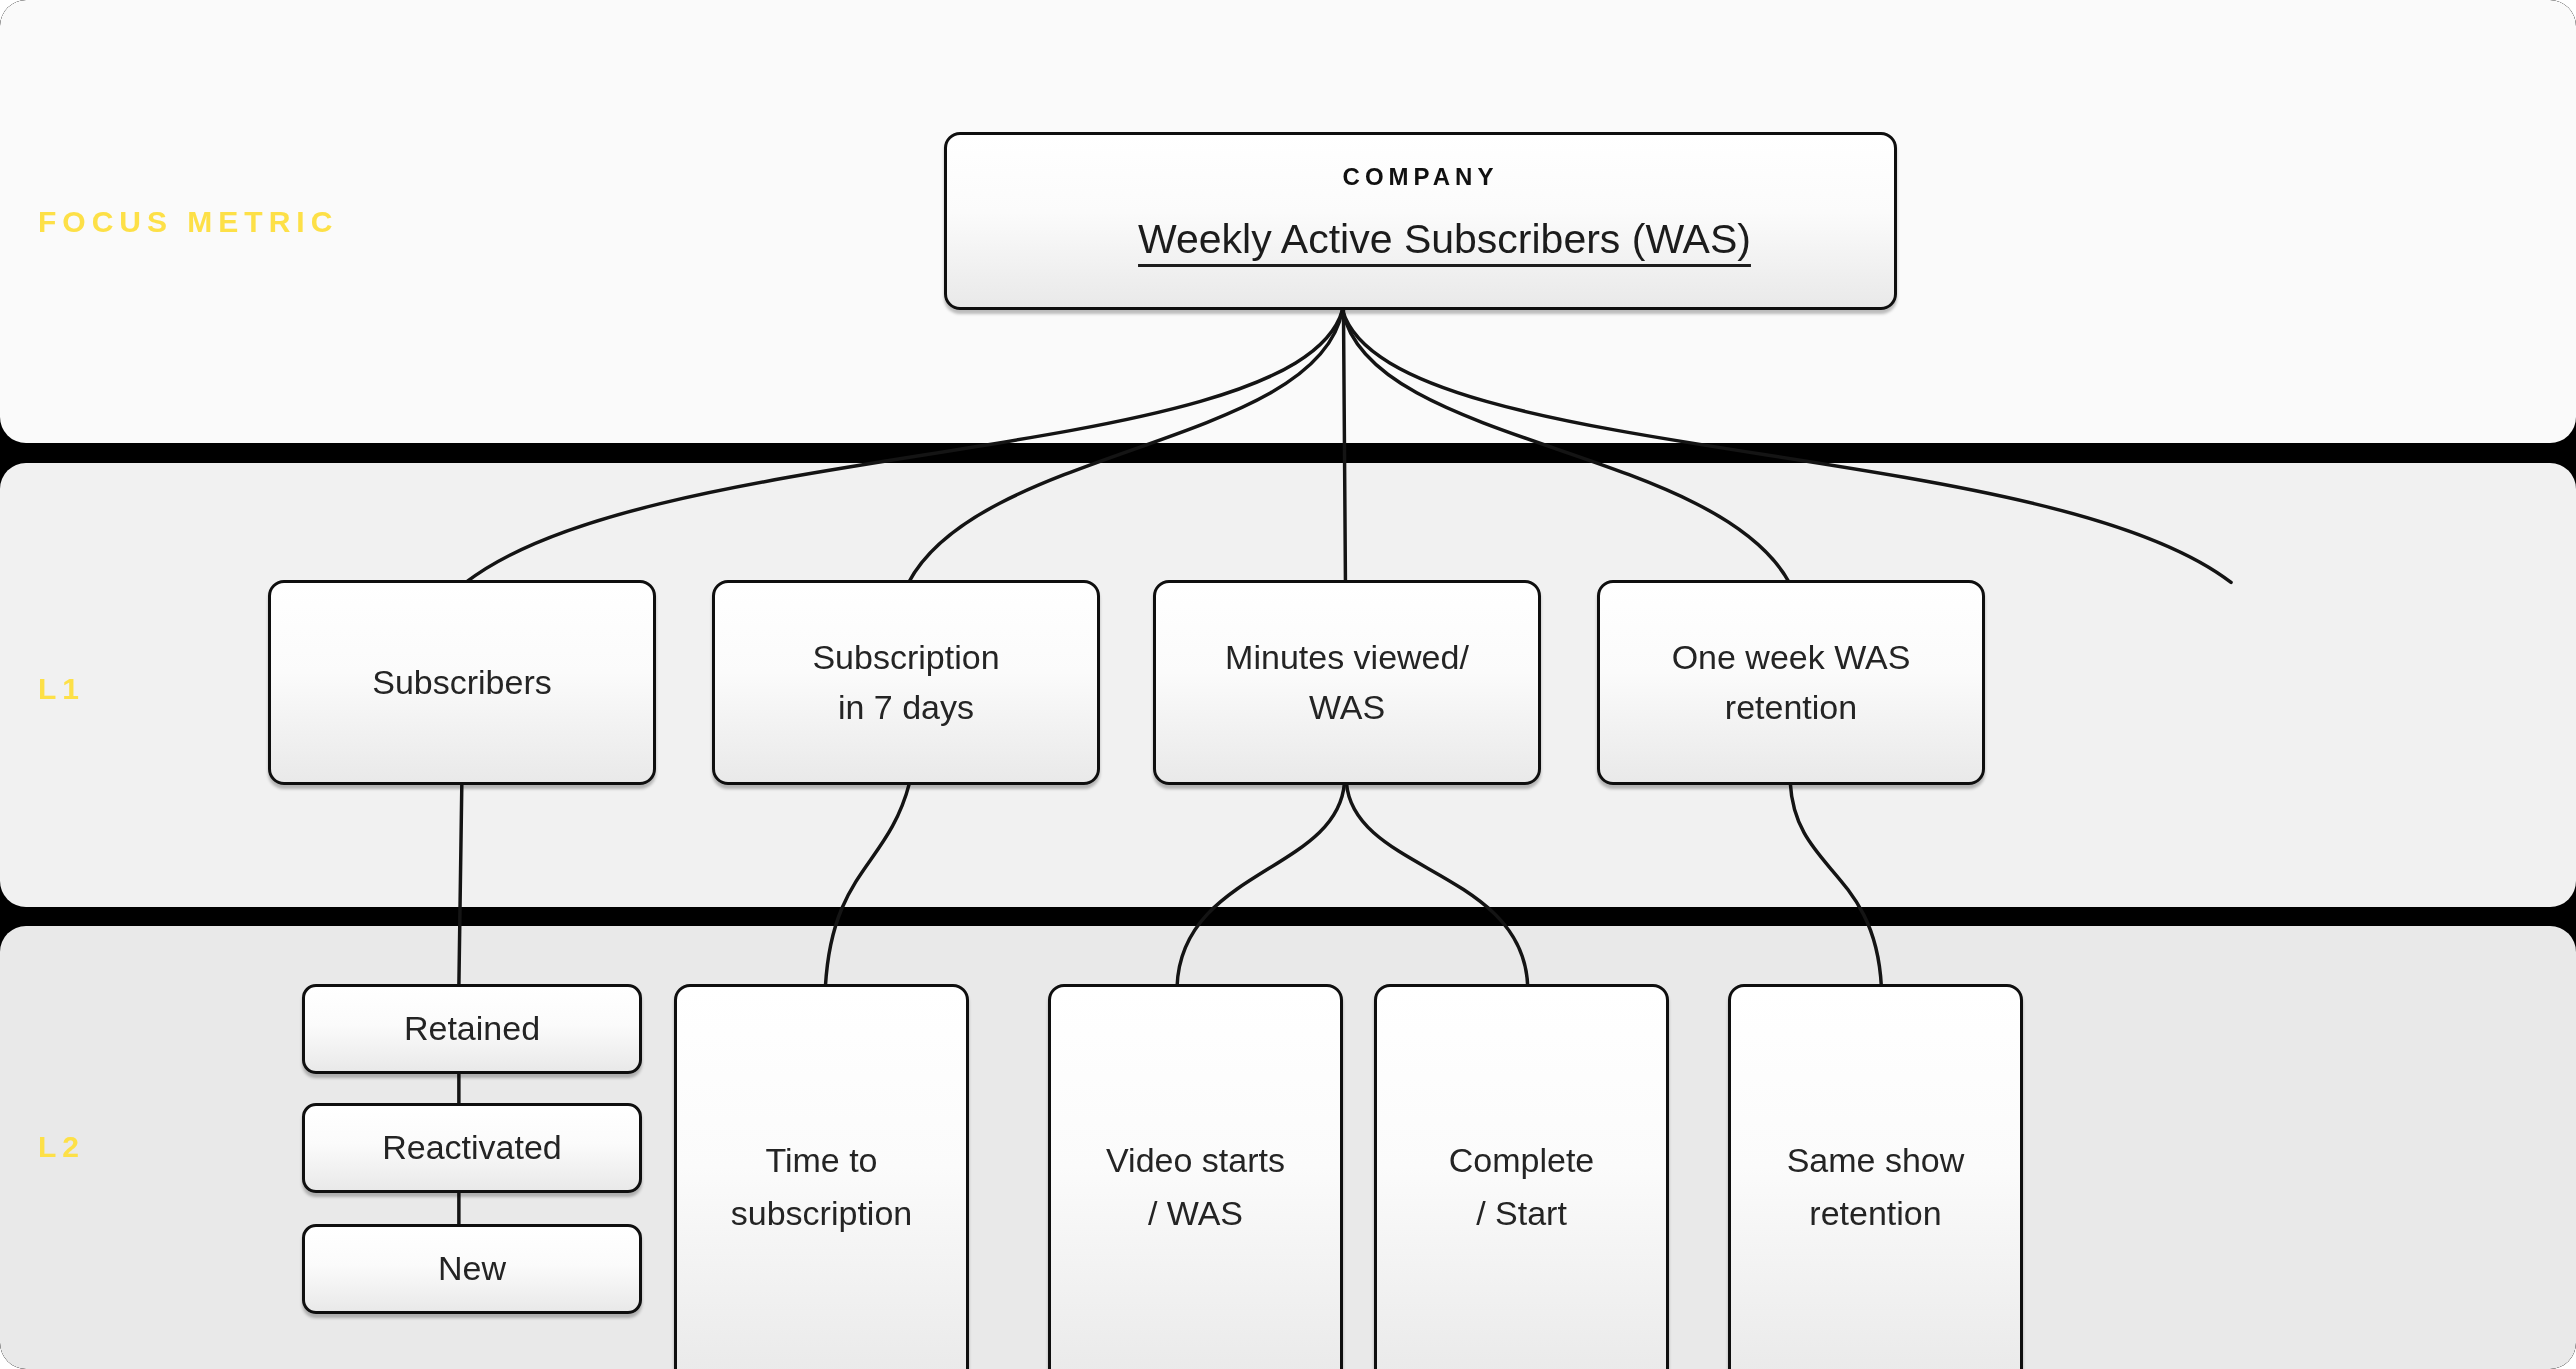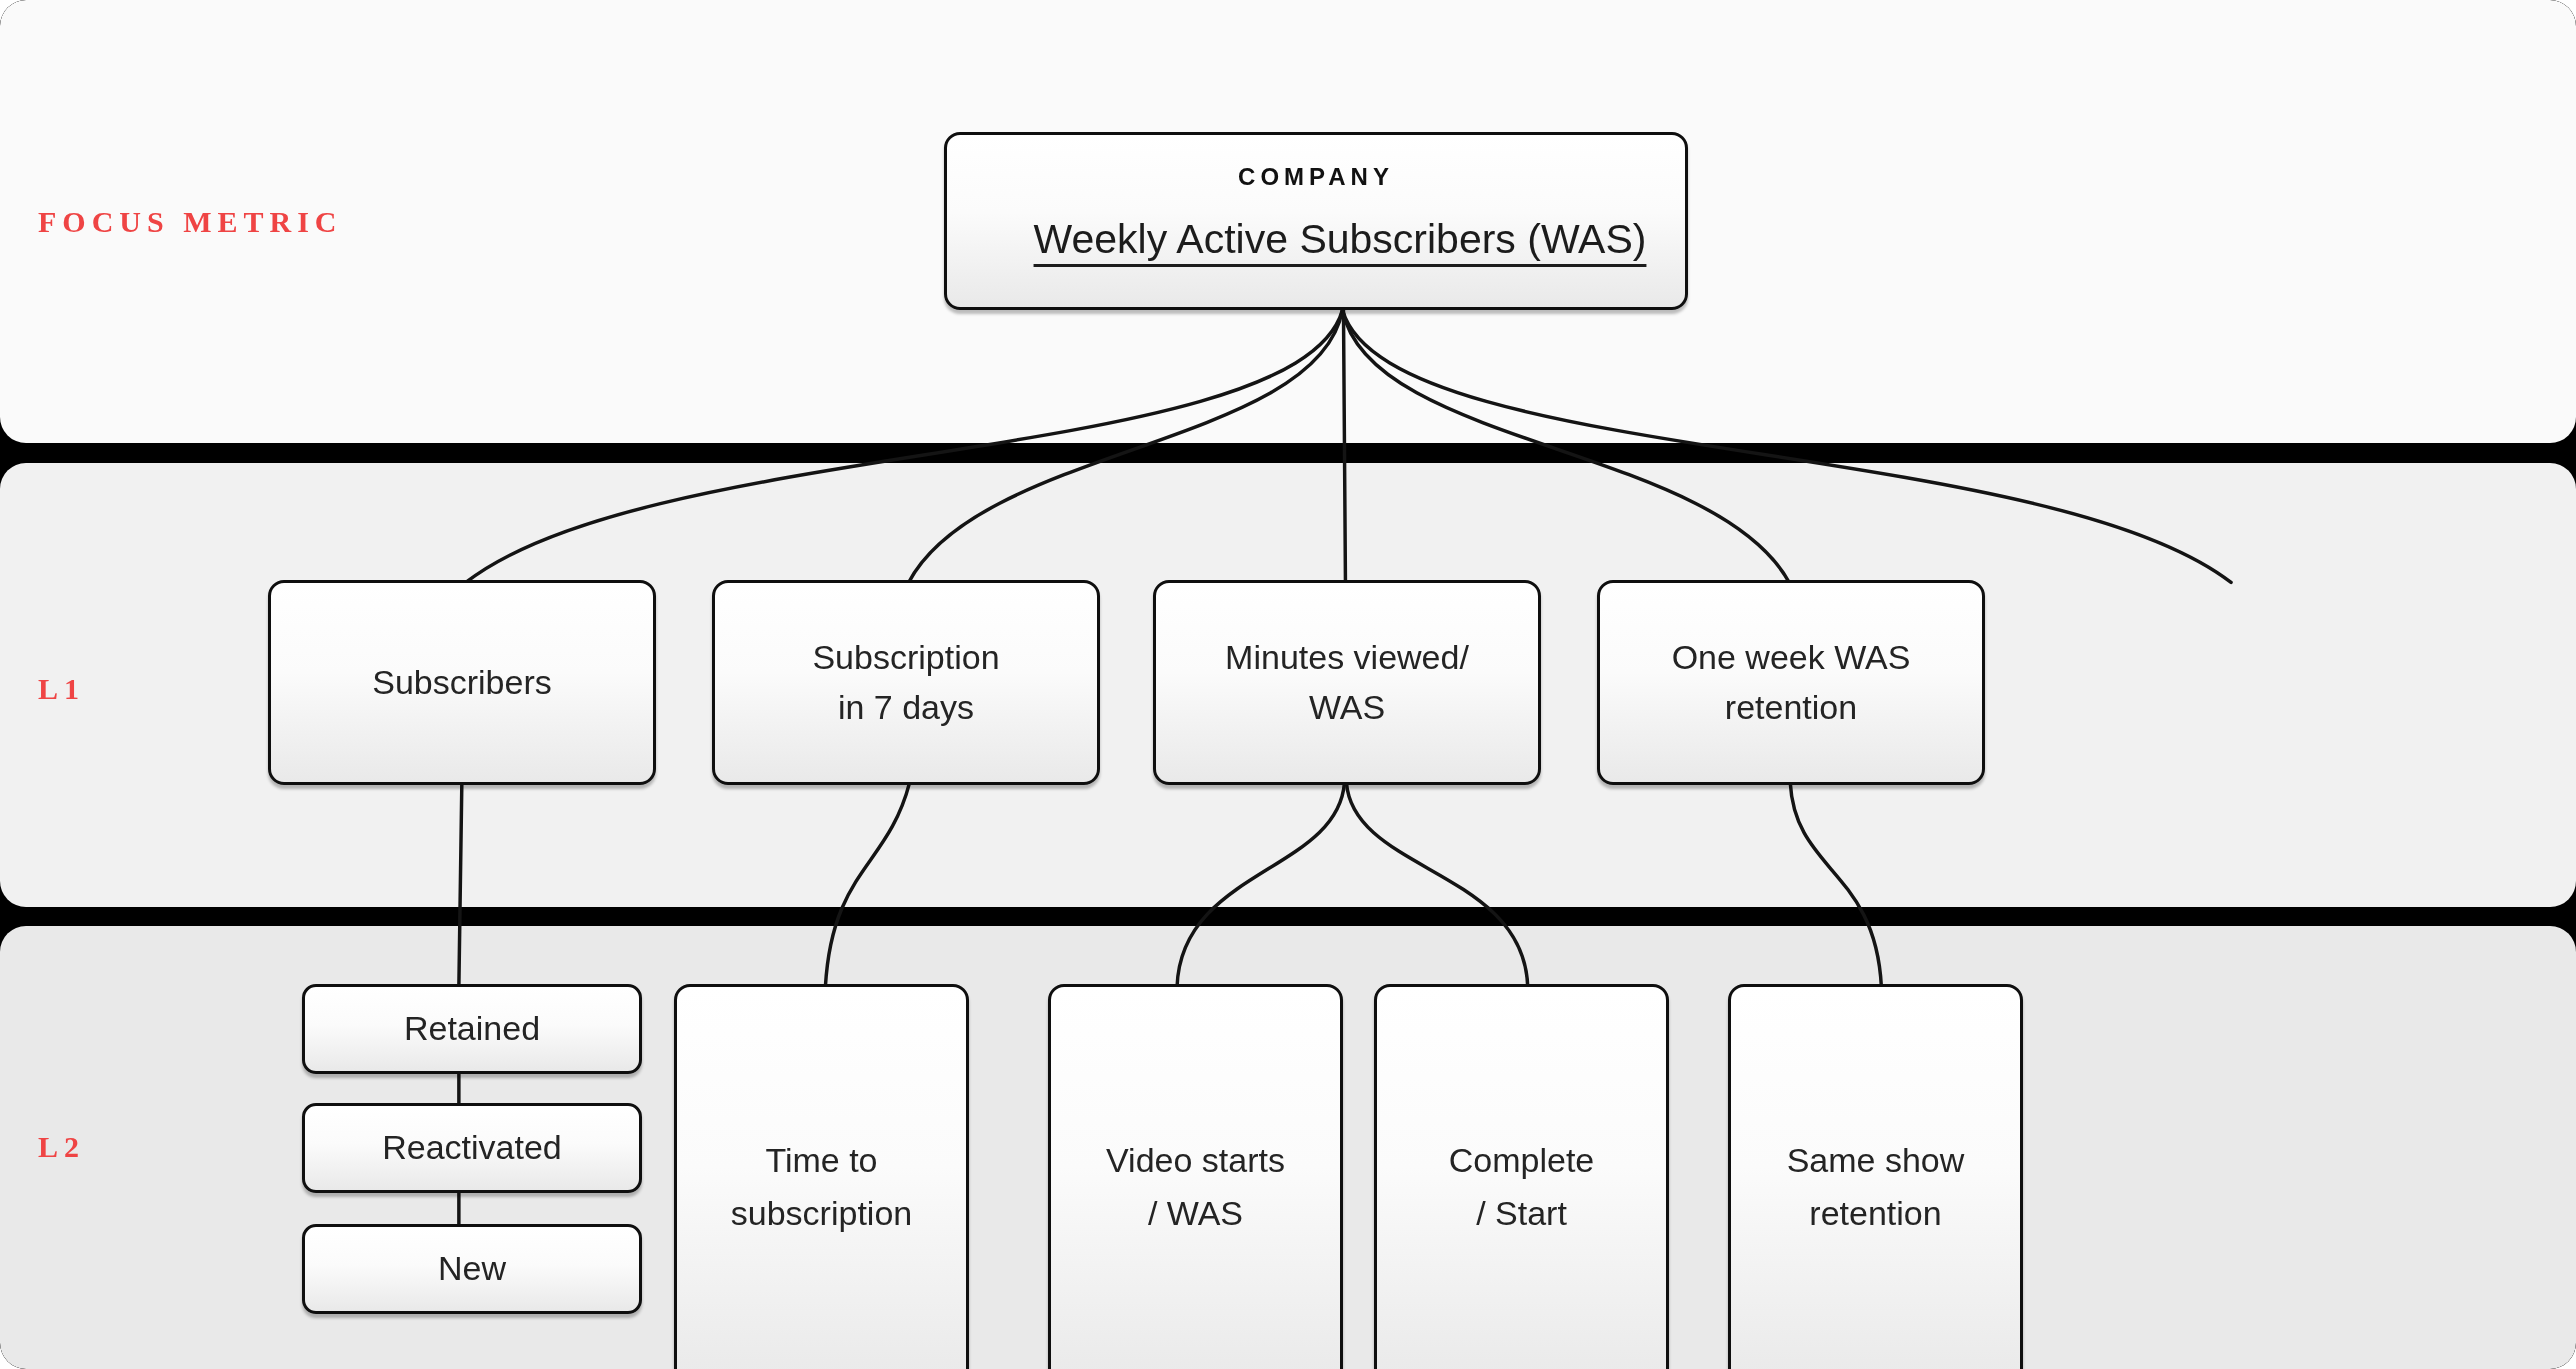--- a/index.html
+++ b/index.html
@@ -25,23 +25,22 @@
   .panel-focus { top: 0;     height: 443px; background: #fafafa; }
   .panel-l1    { top: 463px; height: 444px; background: #f1f1f1; }
   .panel-l2    { top: 926px; height: 443px; background: #e9e9e9; }
 
   .section-label {
     position: absolute;
     left: 38px;
     font-size: 30px;
     font-weight: 700;
     letter-spacing: 6px;
-    color: #ef4444;
+    color: #fde047;
     white-space: nowrap;
-    font-family: Liberation Serif, serif;
   }
   .label-focus { top: 205px; }
   .label-l1    { top: 672px; }
   .label-l2    { top: 1130px; }
 
   svg.connectors {
     position: absolute;
     left: 0; top: 0;
     width: 2576px; height: 1369px;
     pointer-events: none;
@@ -64,21 +63,21 @@
     align-items: center;
     justify-content: center;
     text-align: center;
     color: #242424;
     font-size: 34px;
     line-height: 1.45;
     white-space: pre-line;
   }
 
   .node-root {
-    left: 944px; top: 132px; width: 744px; height: 178px;
+    left: 944px; top: 132px; width: 953px; height: 178px;
     flex-direction: column;
     justify-content: flex-start;
     padding-top: 30px;
     gap: 30px;
   }
   .node-root .eyebrow {
     font-size: 24px;
     font-weight: 700;
     letter-spacing: 5px;
     color: #111111;

